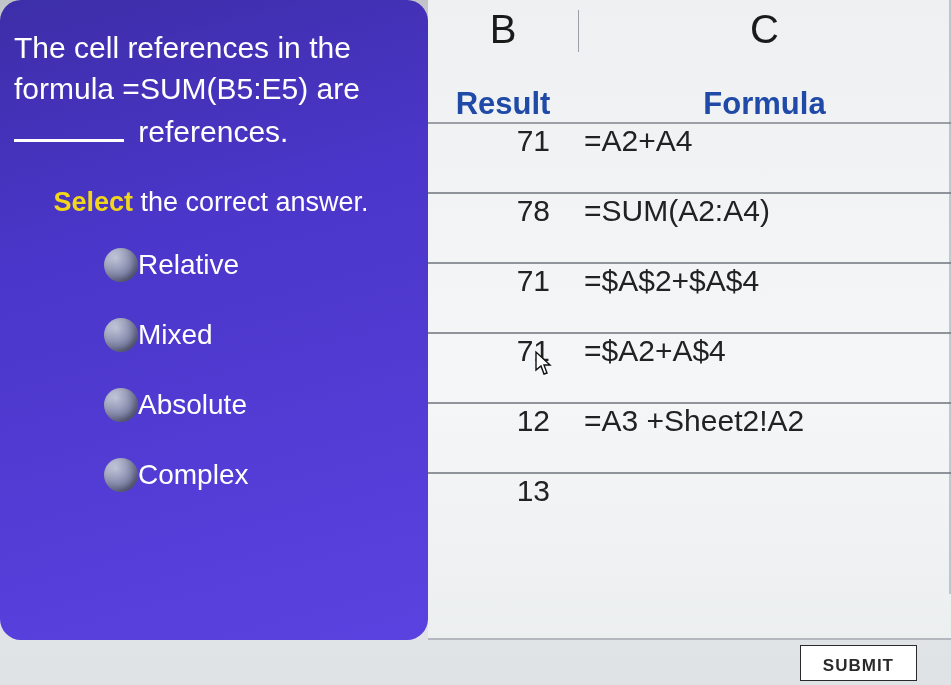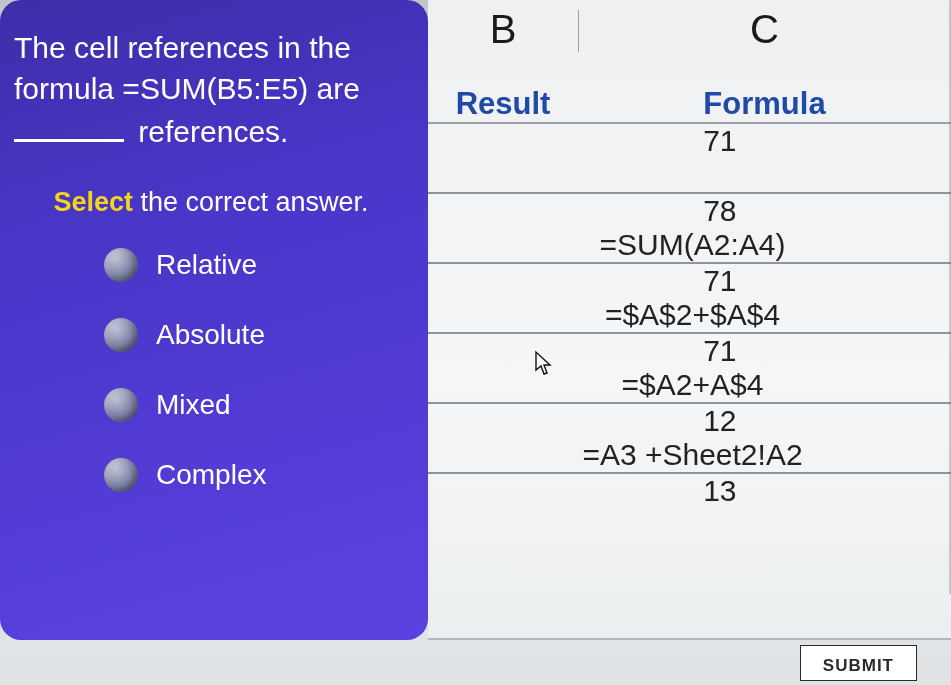--- a/index.html
+++ b/index.html
@@ -19,21 +19,21 @@
     background: linear-gradient(165deg,#3d2ea8 0%, #4a36c9 35%, #5a42e0 100%);
     color: #ffffff;
     padding: 28px 20px 20px 14px;
     border-radius: 21px;
   }
   .qtext { font-size: 30px; line-height: 1.35; font-weight: 400; }
   .blank { display:inline-block; border-bottom: 3px solid #ffffff; min-width: 110px; height: 1.1em; vertical-align: baseline; margin-right: 6px;}
   .instruct { margin-top: 34px; font-size: 27px; text-align: center; }
   .instruct .sel { color: #f2d61a; font-weight: 700; }
   .opts { margin-top: 30px; padding-left: 90px; }
-  .opt { display:flex; align-items:center; gap: 18px; margin-bottom: 36px; cursor:pointer; }
+  .opt { display:flex; align-items:center; margin-bottom: 36px; cursor:pointer; }
   .radio {
     width: 34px; height: 34px; border-radius: 50%;
     background: radial-gradient(circle at 35% 30%, #bfc3d6 0%, #8a8fb0 45%, #5a5f88 100%);
     box-shadow: inset -3px -3px 6px rgba(0,0,0,.35), inset 3px 3px 6px rgba(255,255,255,.25);
     flex-shrink:0;
   }
   .opt-label { font-size: 28px; }
 
   
   .sheet {
@@ -47,26 +47,25 @@
   .colB { width: 150px; text-align:center; }
   .colC { flex:1; text-align:center; }
   .hdrsep { position:absolute; left:150px; top:10px; width:1px; height:42px; background:#9aa0a6; }
 
   .labels { display:flex; height:66px; align-items:flex-end; font-size:31px; font-weight:700; color:#1f4aa8; border-bottom:2px solid #9aa0a6; }
   .labels .lB { width:150px; text-align:center; }
   .labels .lC { flex:1; text-align:center; }
 
   .rows { }
   .row {
-    display:flex; align-items:center;
+    display:flex; 
     height: 70px;
     border-bottom: 2px solid #8e949a;
     font-size: 30px;
     color:#222;
-    flex-direction:column;
   }
   .row .rB { width:150px; text-align:right; padding-right:28px; font-variant-numeric: tabular-nums;}
   .row .rC { flex:1; text-align:left; padding-left:6px; white-space:nowrap; overflow:hidden; }
   .cursor-overlay { position:relative; }
   .cursor-icon { position:absolute; left:106px; top:16px; font-size:22px; color:#111; pointer-events:none;}
 
   
   .submit {
     position:absolute;
     right: 34px; bottom: 4px;
@@ -96,25 +95,25 @@
     <div class="instruct">
       <span class="sel">Select</span><span> the correct answer.</span>
     </div>
     <div class="opts">
       <div class="opt">
         <div class="radio"></div>
         <div class="opt-label">Relative</div>
       </div>
       <div class="opt">
         <div class="radio"></div>
-        <div class="opt-label">Absolute</div>
+        <div class="opt-label">Mixed</div>
       </div>
       <div class="opt">
         <div class="radio"></div>
-        <div class="opt-label">Mixed</div>
+        <div class="opt-label">Absolute</div>
       </div>
       <div class="opt">
         <div class="radio"></div>
         <div class="opt-label">Complex</div>
       </div>
     </div>
   </div>
 
   <div class="sheet">
     <div class="hdrsep"></div>
@@ -122,20 +121,21 @@
       <div class="colB">B</div>
       <div class="colC">C</div>
     </div>
     <div class="labels">
       <div class="lB">Result</div>
       <div class="lC">Formula</div>
     </div>
     <div class="rows">
       <div class="row">
         <div class="rB">71</div>
+        <div class="rC">=A2+A4</div>
       </div>
       <div class="row">
         <div class="rB">78</div>
         <div class="rC">=SUM(A2:A4)</div>
       </div>
       <div class="row">
         <div class="rB">71</div>
         <div class="rC">=$A$2+$A$4</div>
       </div>
       <div class="row cursor-overlay">

